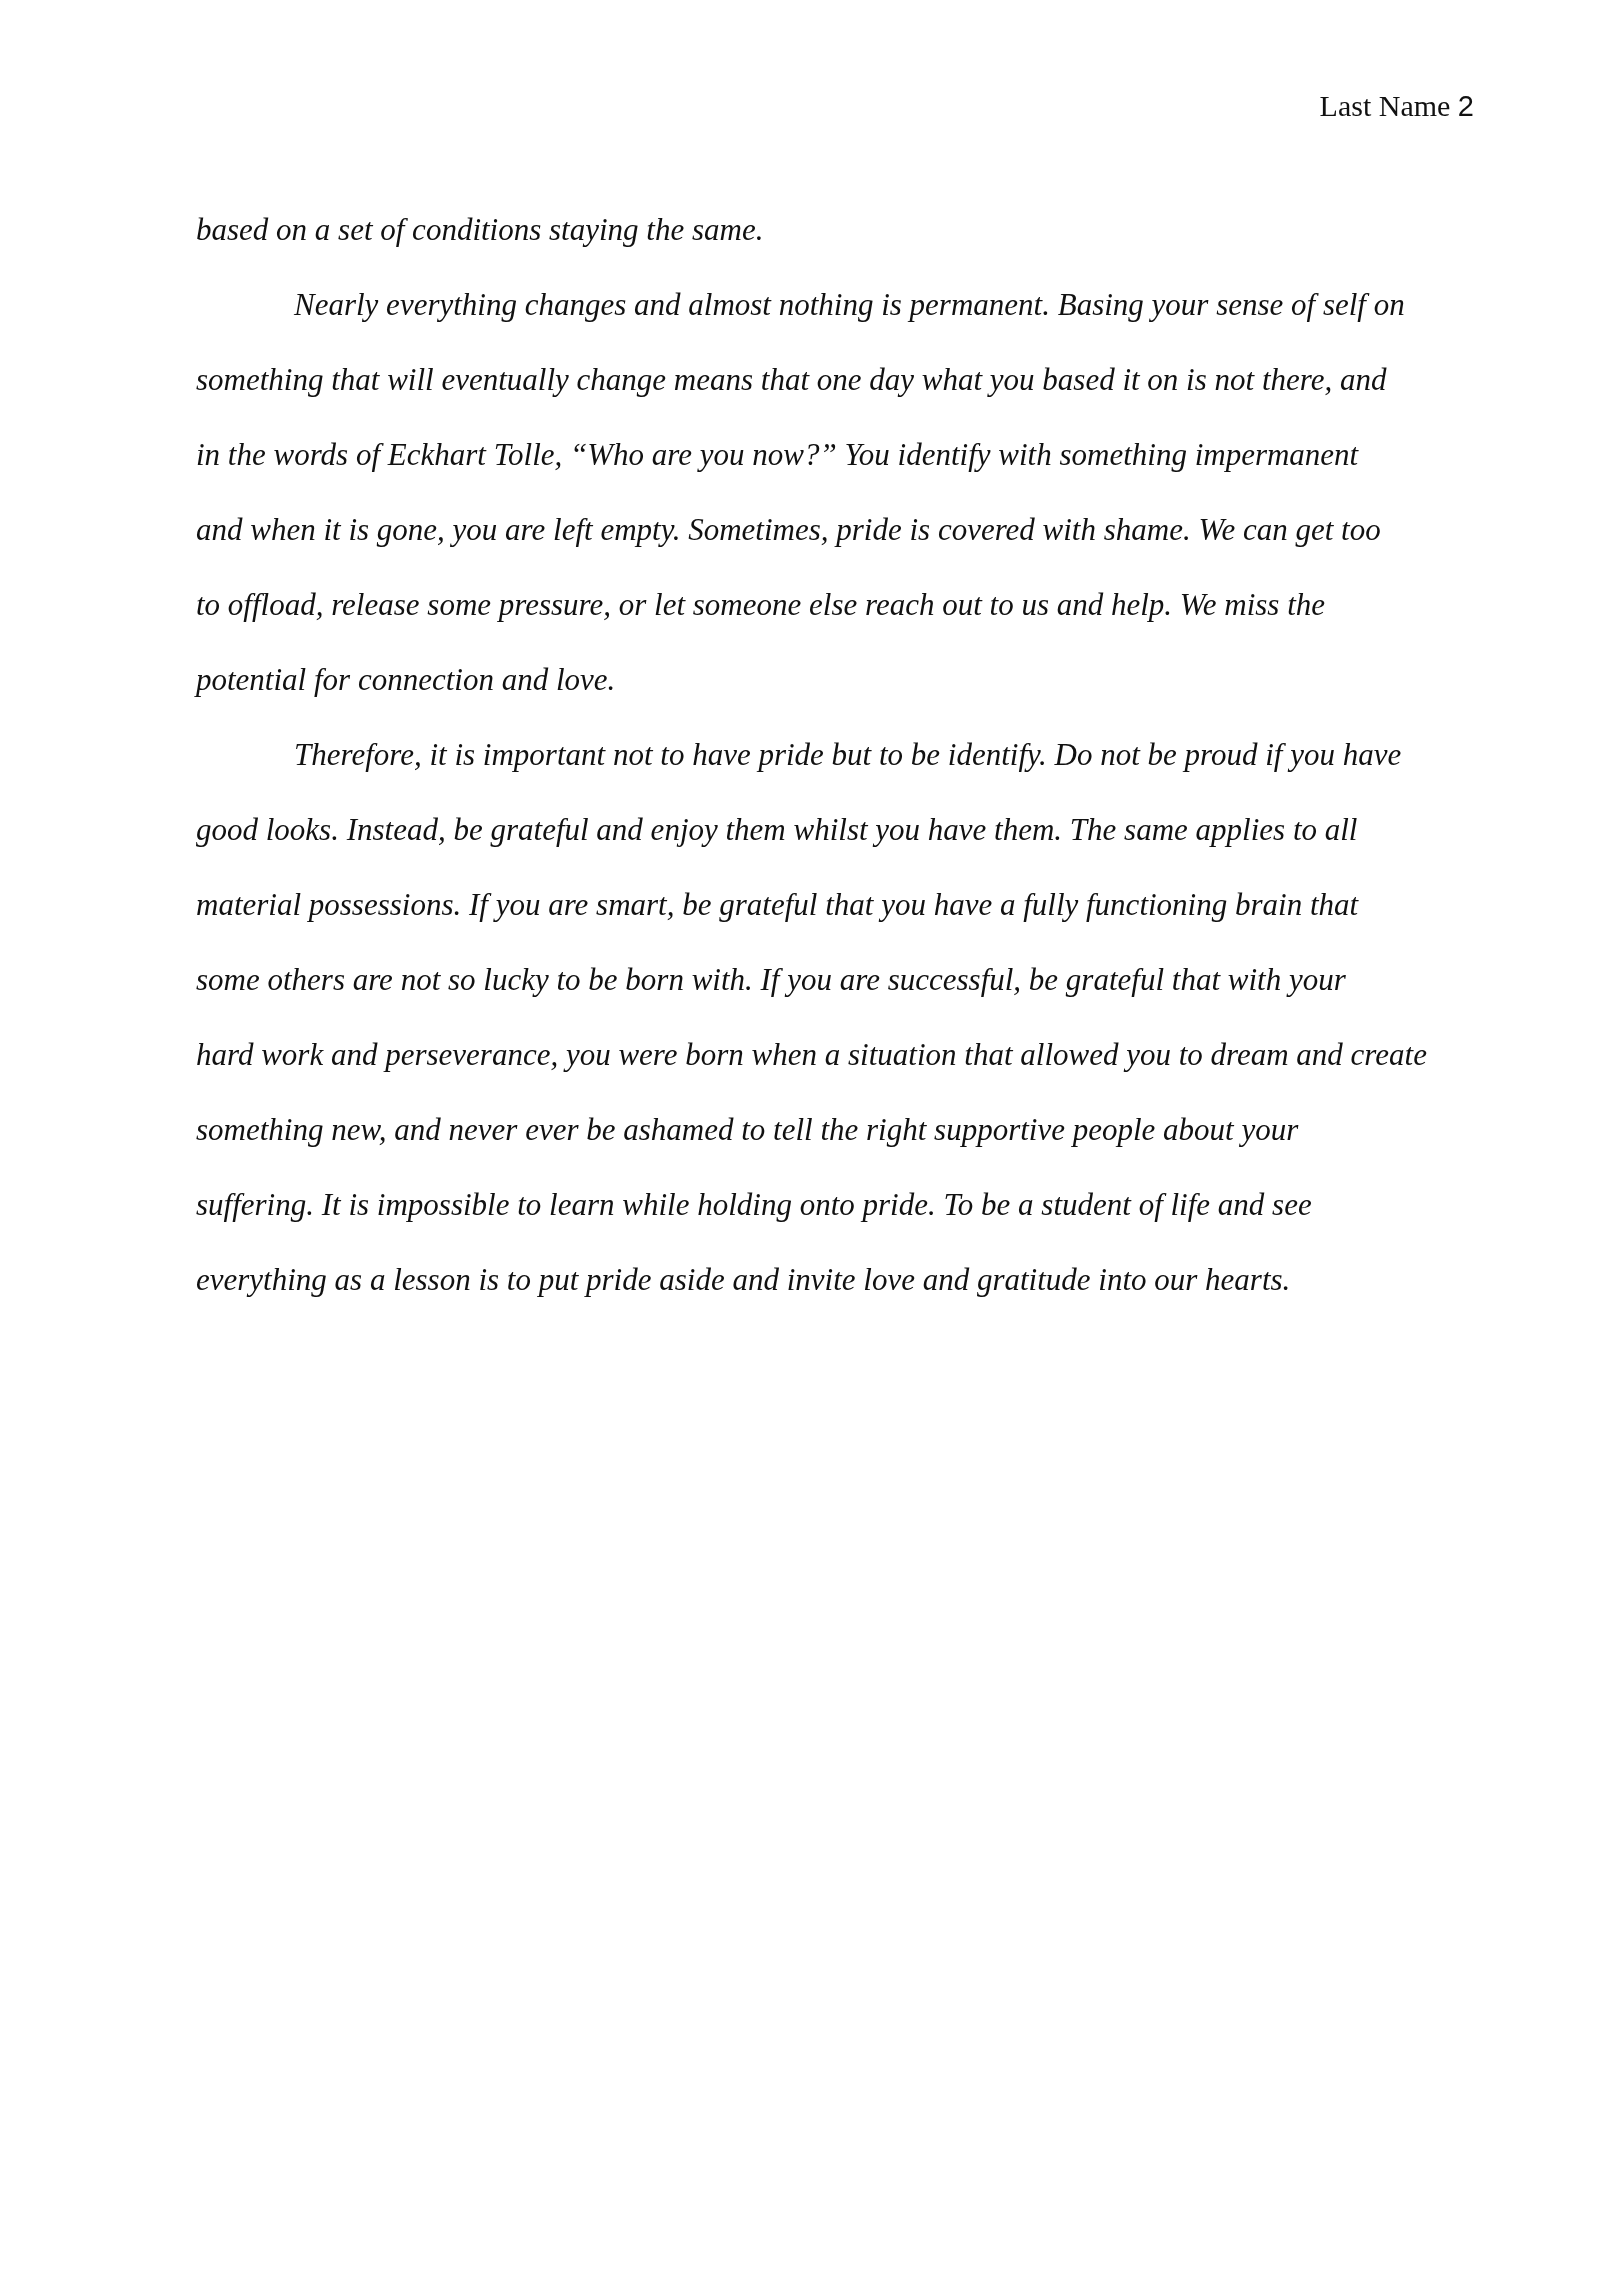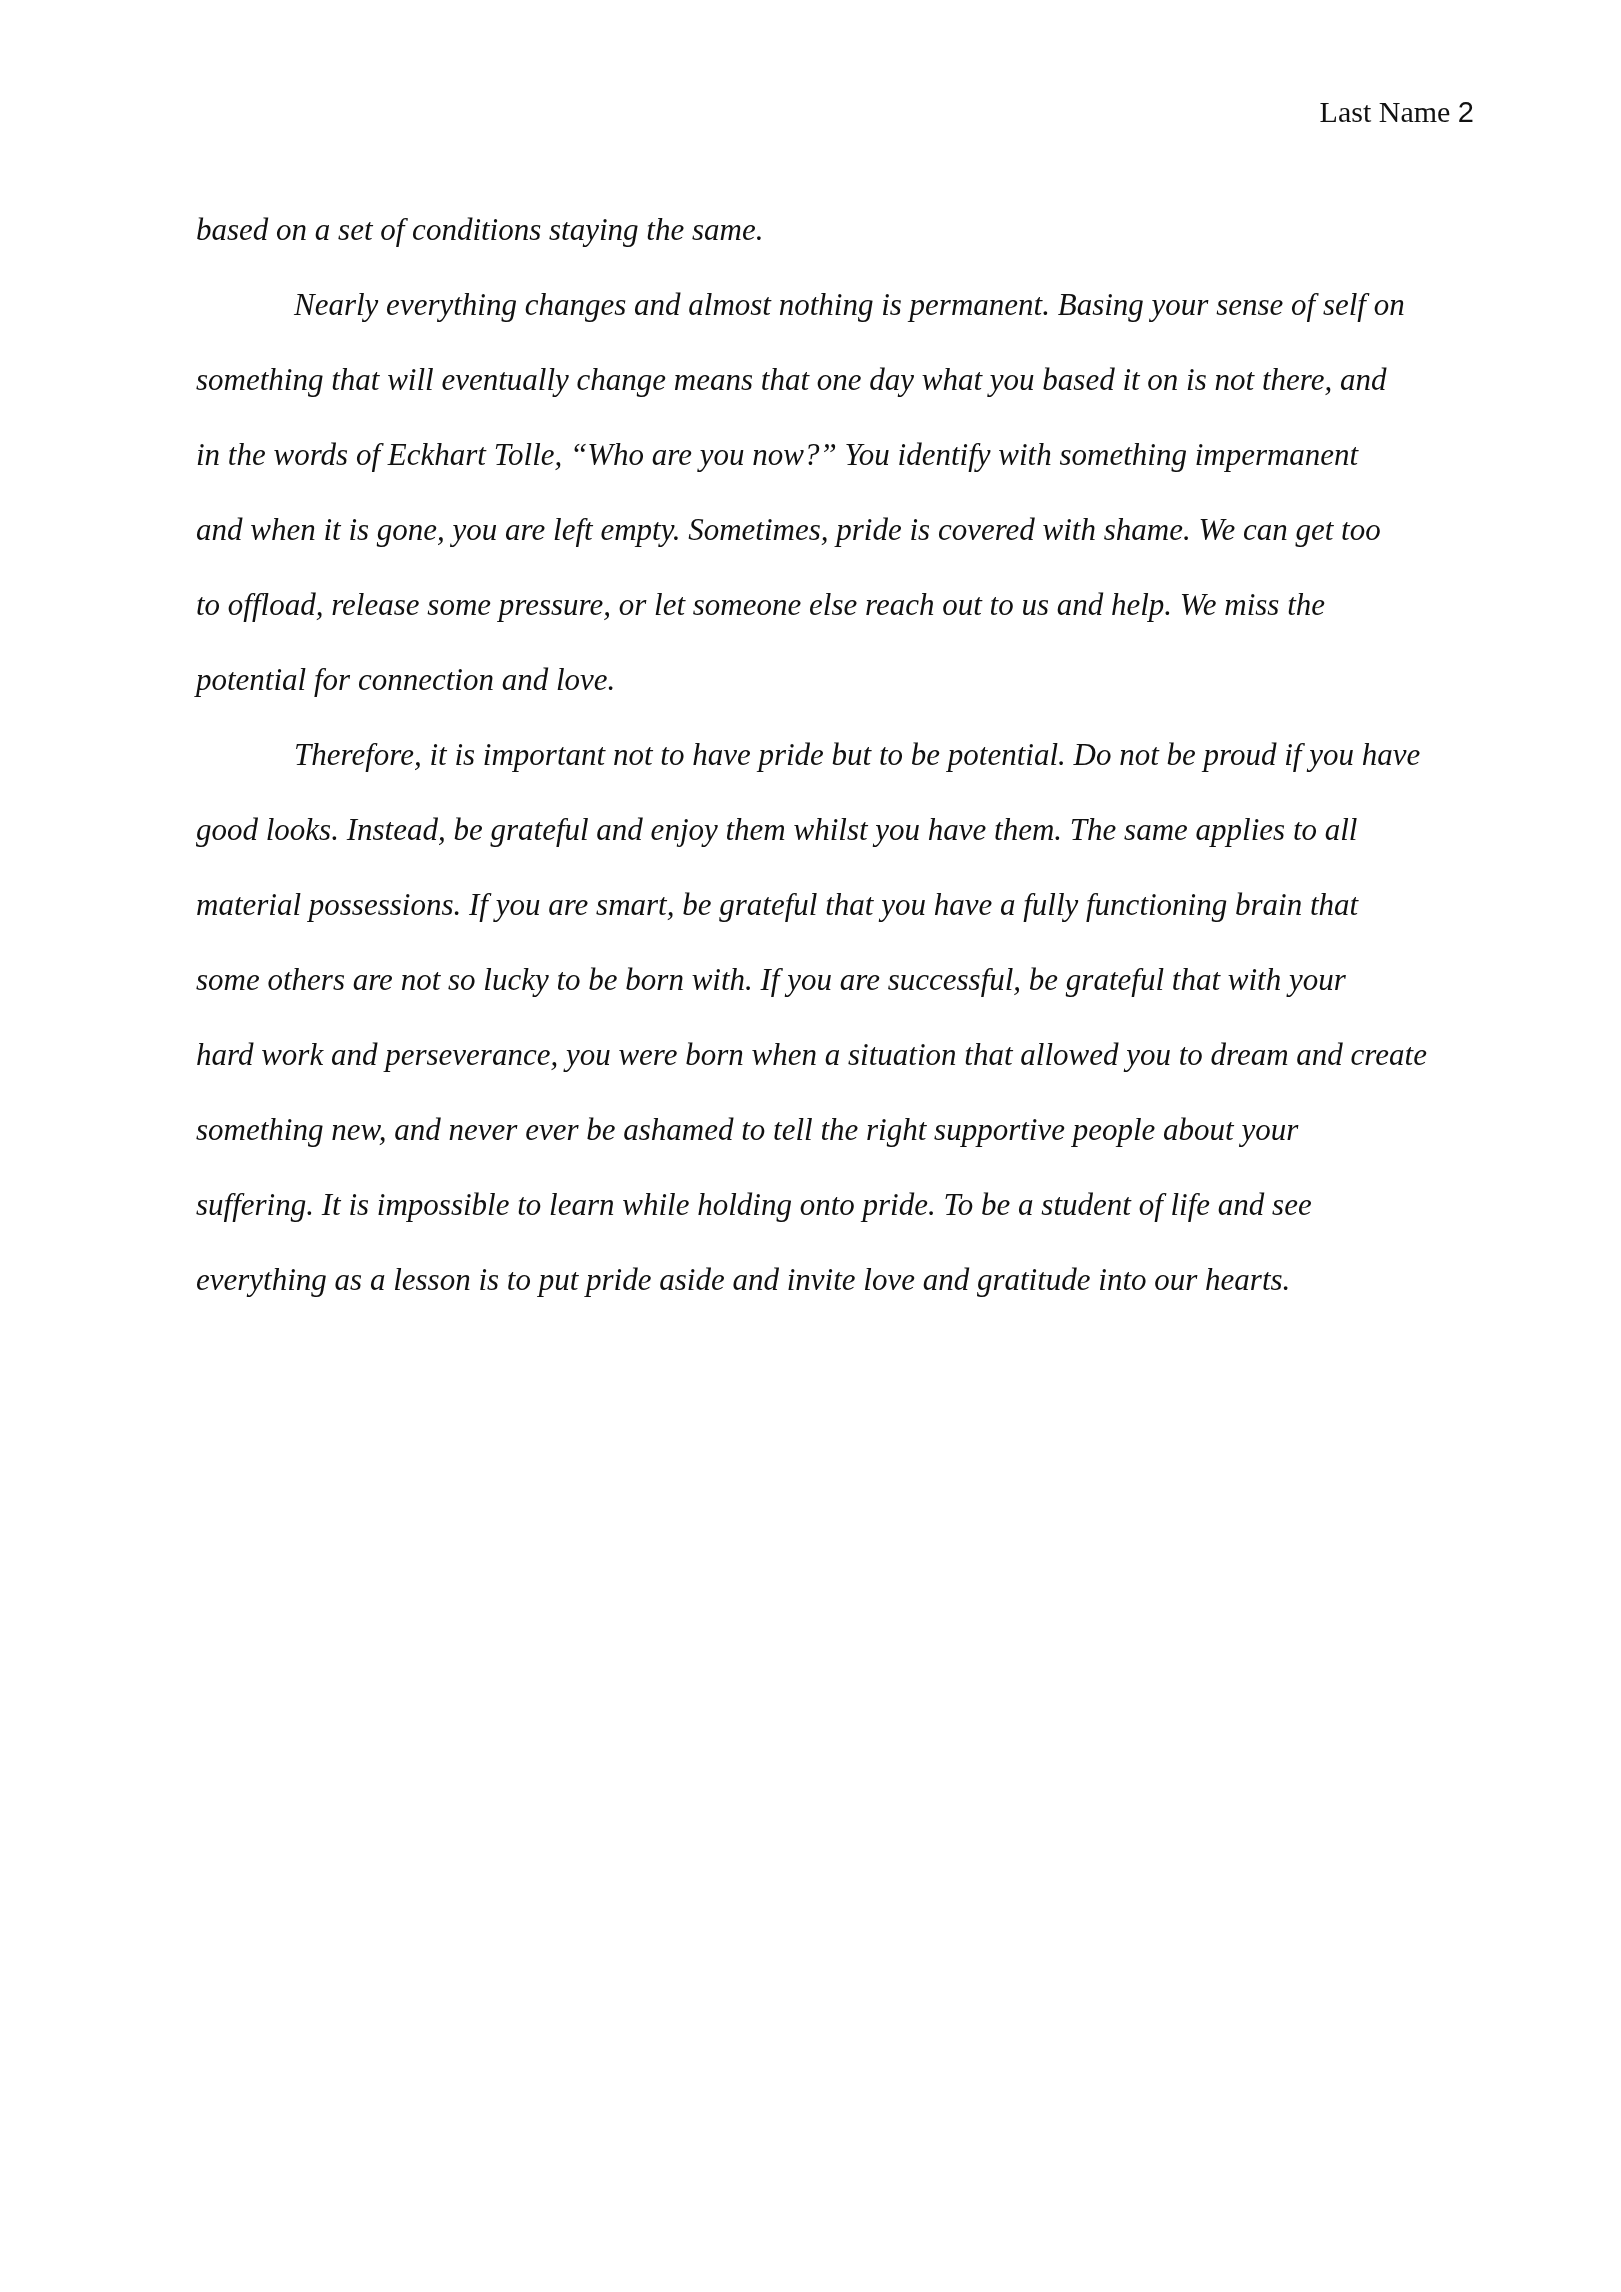--- a/index.html
+++ b/index.html
@@ -18,24 +18,24 @@
     .page {
       position: absolute;
       left: 0;
       top: 0;
       width: 1621px;
       height: 2293px;
       background: #ffffff;
     }
     .running-header {
       position: absolute;
-      top: 96px;
+      top: 86px;
       right: 147px;
       font-size: 30px;
-      line-height: 31px;
+      line-height: 39px;
       white-space: nowrap;
     }
     .running-header .page-num {
       font-family: "Liberation Sans", "DejaVu Sans", sans-serif;
       font-size: 29px;
     }
     .body-text {
       position: absolute;
       left: 196px;
       top: 192px;
@@ -74,21 +74,21 @@
     <p class="para">
       <span class="line indent">Nearly everything changes and almost nothing is permanent. Basing your sense of self on</span>
       <span class="line">something that will eventually change means that one day what you based it on is not there, and</span>
       <span class="line">in the words of Eckhart Tolle, “Who are you now?” You identify with something impermanent</span>
       <span class="line">and when it is gone, you are left empty. Sometimes, pride is covered with shame. We can get too</span>
       <span class="line">to offload, release some pressure, or let someone else reach out to us and help. We miss the</span>
       <span class="line">potential for connection and love.</span>
     </p>
 
     <p class="para">
-      <span class="line indent">Therefore, it is important not to have pride but to be potential. Do not be proud if you have</span>
+      <span class="line indent">Therefore, it is important not to have pride but to be identify. Do not be proud if you have</span>
       <span class="line">good looks. Instead, be grateful and enjoy them whilst you have them. The same applies to all</span>
       <span class="line">material possessions. If you are smart, be grateful that you have a fully functioning brain that</span>
       <span class="line">some others are not so lucky to be born with. If you are successful, be grateful that with your</span>
       <span class="line">hard work and perseverance, you were born when a situation that allowed you to dream and create</span>
       <span class="line">something new, and never ever be ashamed to tell the right supportive people about your</span>
       <span class="line">suffering. It is impossible to learn while holding onto pride. To be a student of life and see</span>
       <span class="line">everything as a lesson is to put pride aside and invite love and gratitude into our hearts.</span>
     </p>
 
   </div>

